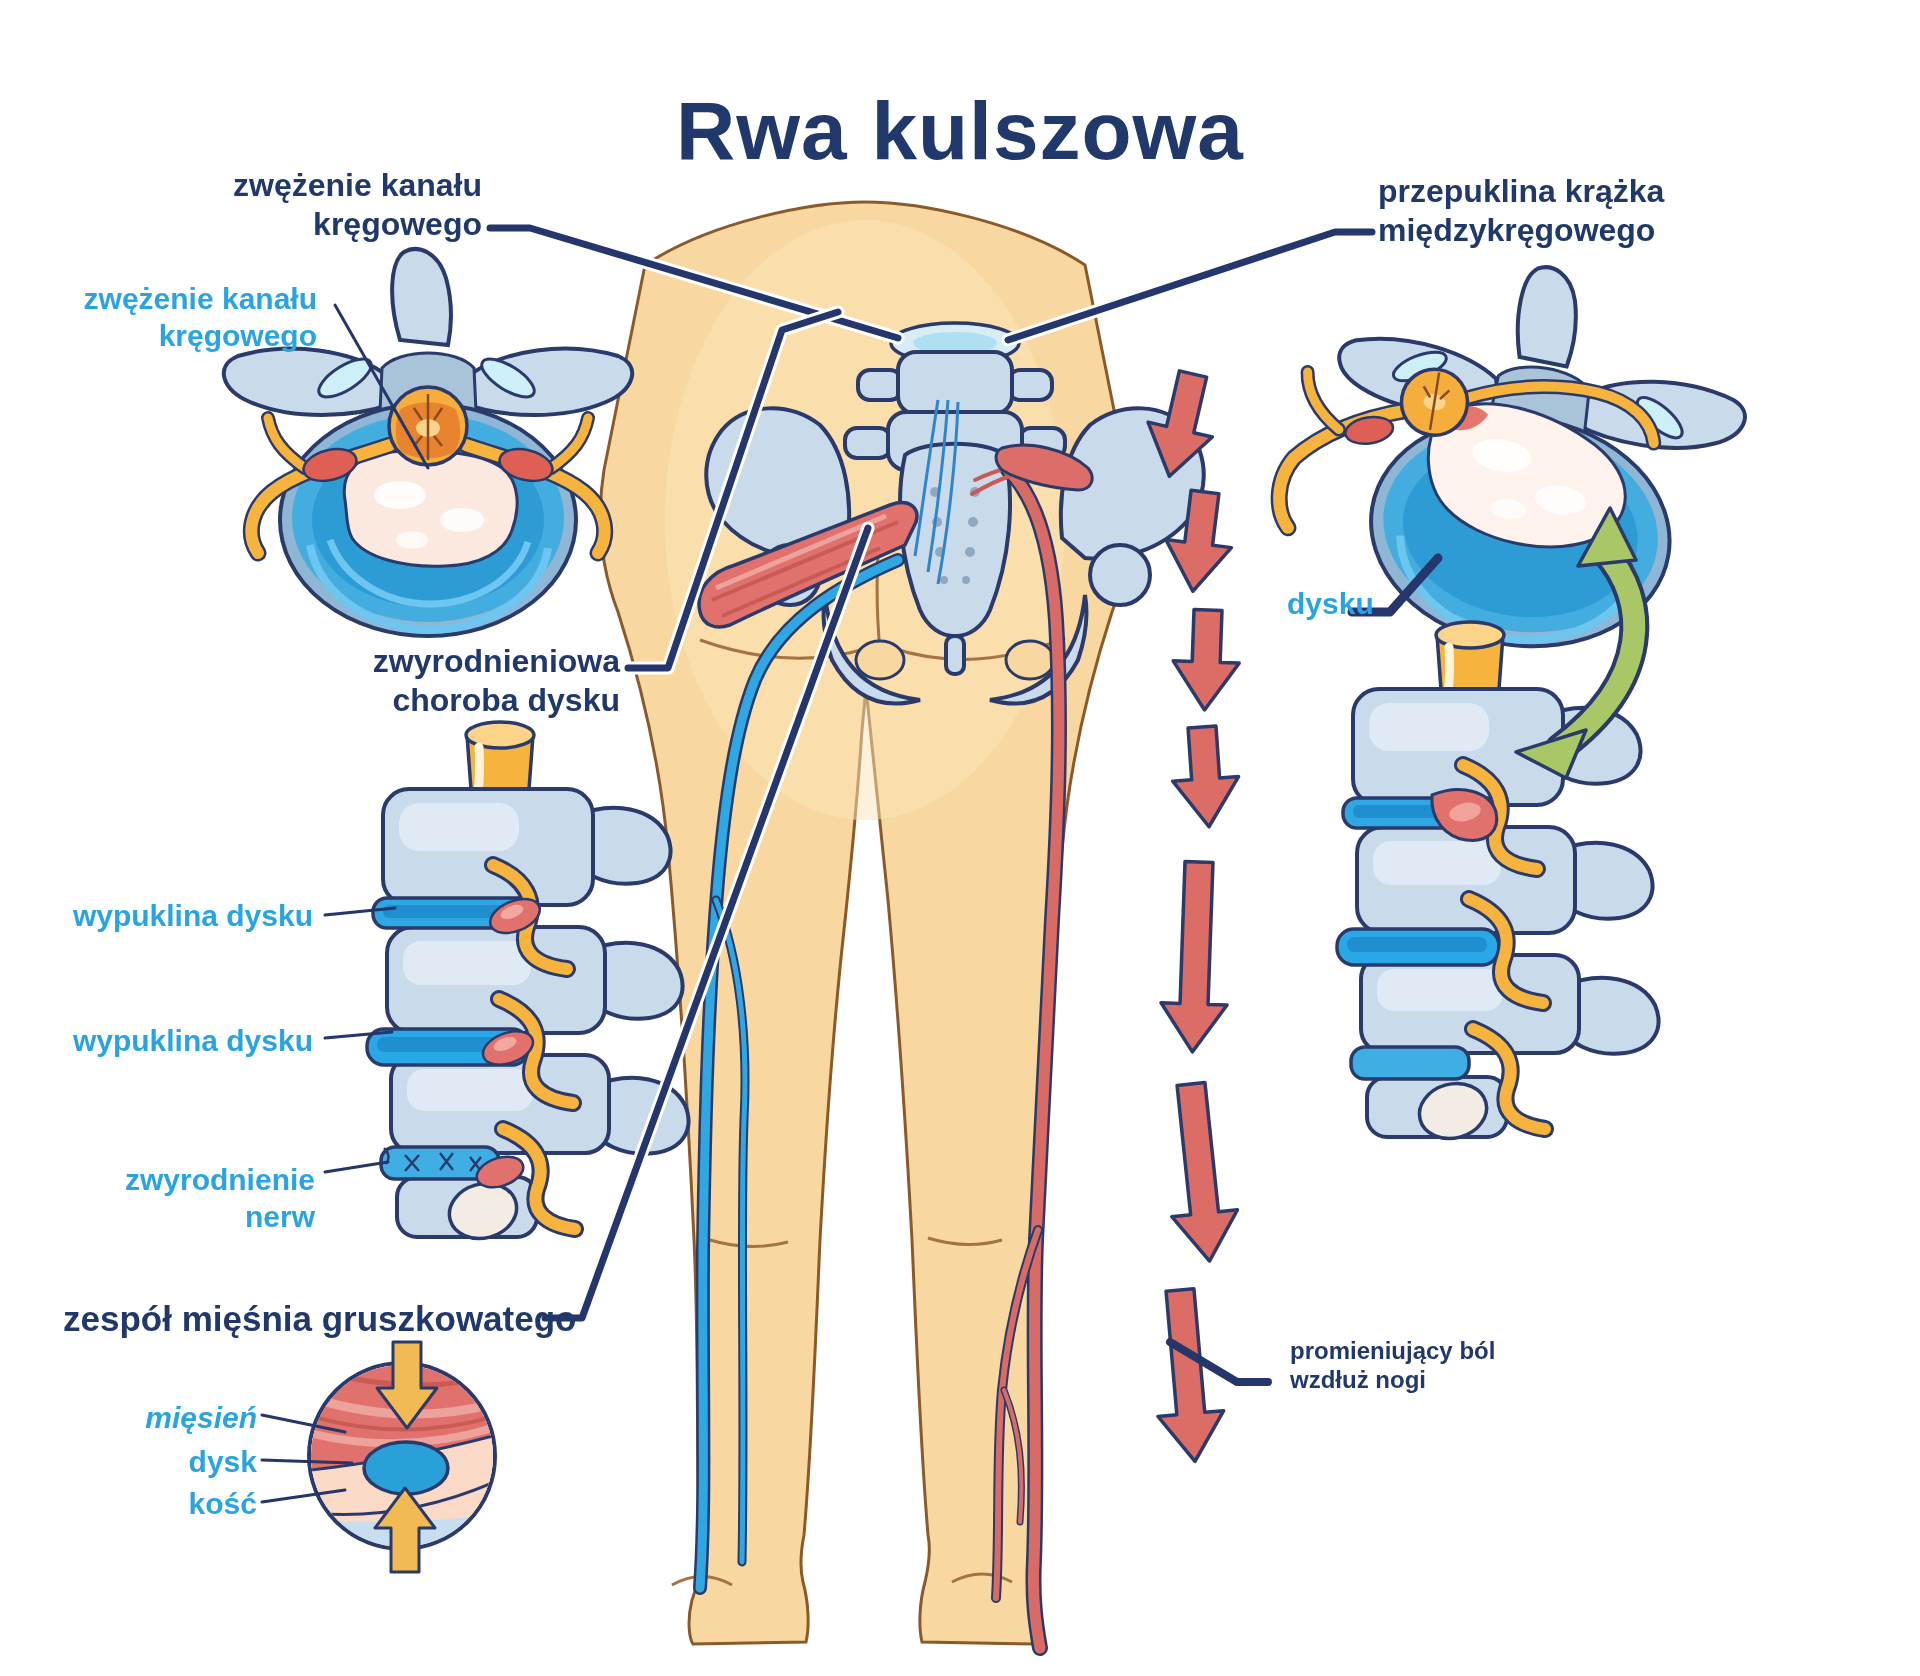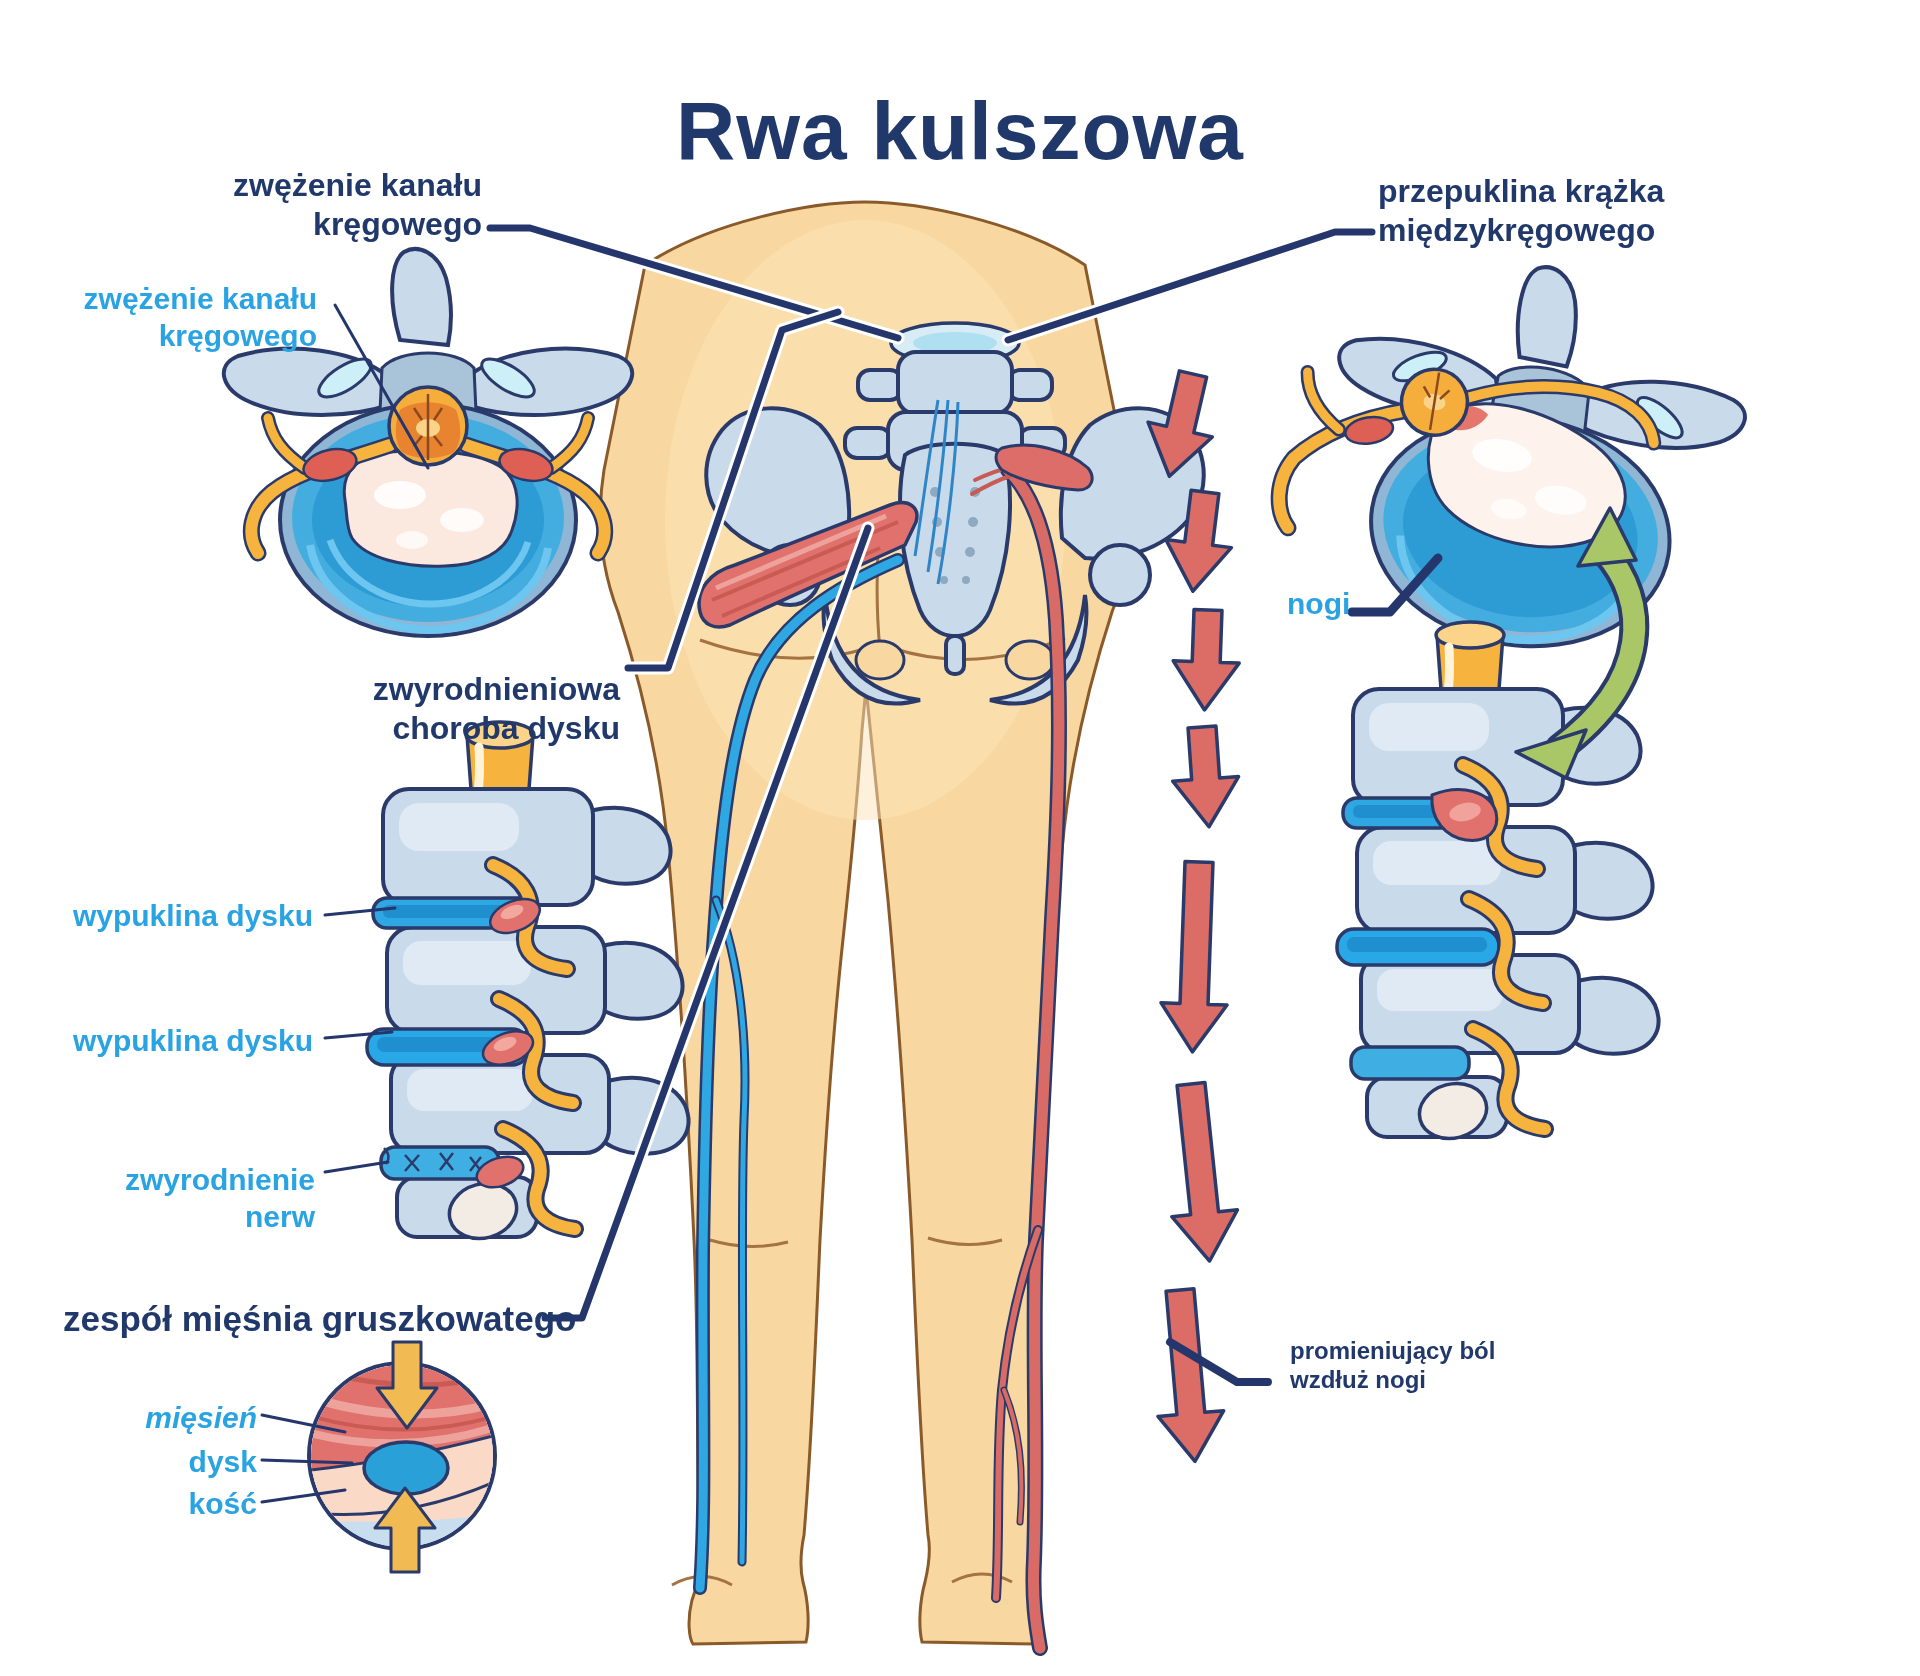--- a/index.html
+++ b/index.html
@@ -292,21 +292,21 @@
 <div class="lbl navy ta-r" style="right:1438px;top:166px;">
   <span>zwężenie kanału</span>
   <span>kręgowego</span>
 </div>
 
 <div class="lbl blue ta-r" style="right:1603px;top:281px;">
   <span>zwężenie kanału</span>
   <span>kręgowego</span>
 </div>
 
-<div class="lbl navy ta-r" style="right:1300px;top:642px;margin-top:28px;">
+<div class="lbl navy ta-r" style="right:1300px;top:642px;">
   <span>zwyrodnieniowa</span>
   <span>choroba dysku</span>
 </div>
 
 <div class="lbl blue ta-r" style="right:1607px;top:898px;">
   <span>wypuklina dysku</span>
 </div>
 
 <div class="lbl blue ta-r" style="right:1607px;top:1023px;">
   <span>wypuklina dysku</span>
@@ -332,21 +332,21 @@
 <div class="lbl blue ta-r" style="right:1663px;top:1486px;">
   <span>kość</span>
 </div>
 
 <div class="lbl navy" style="left:1378px;top:172px;">
   <span>przepuklina krążka</span>
   <span>międzykręgowego</span>
 </div>
 
 <div class="lbl blue" style="left:1287px;top:586px;">
-  <span>nogi</span>
+  <span>dysku</span>
 </div>
 
 <div class="lbl navy" style="left:1290px;top:1336px;font-size:24px;">
   <span>promieniujący ból</span>
   <span>wzdłuż nogi</span>
 </div>
 
 </div>
 
 </body></html>

